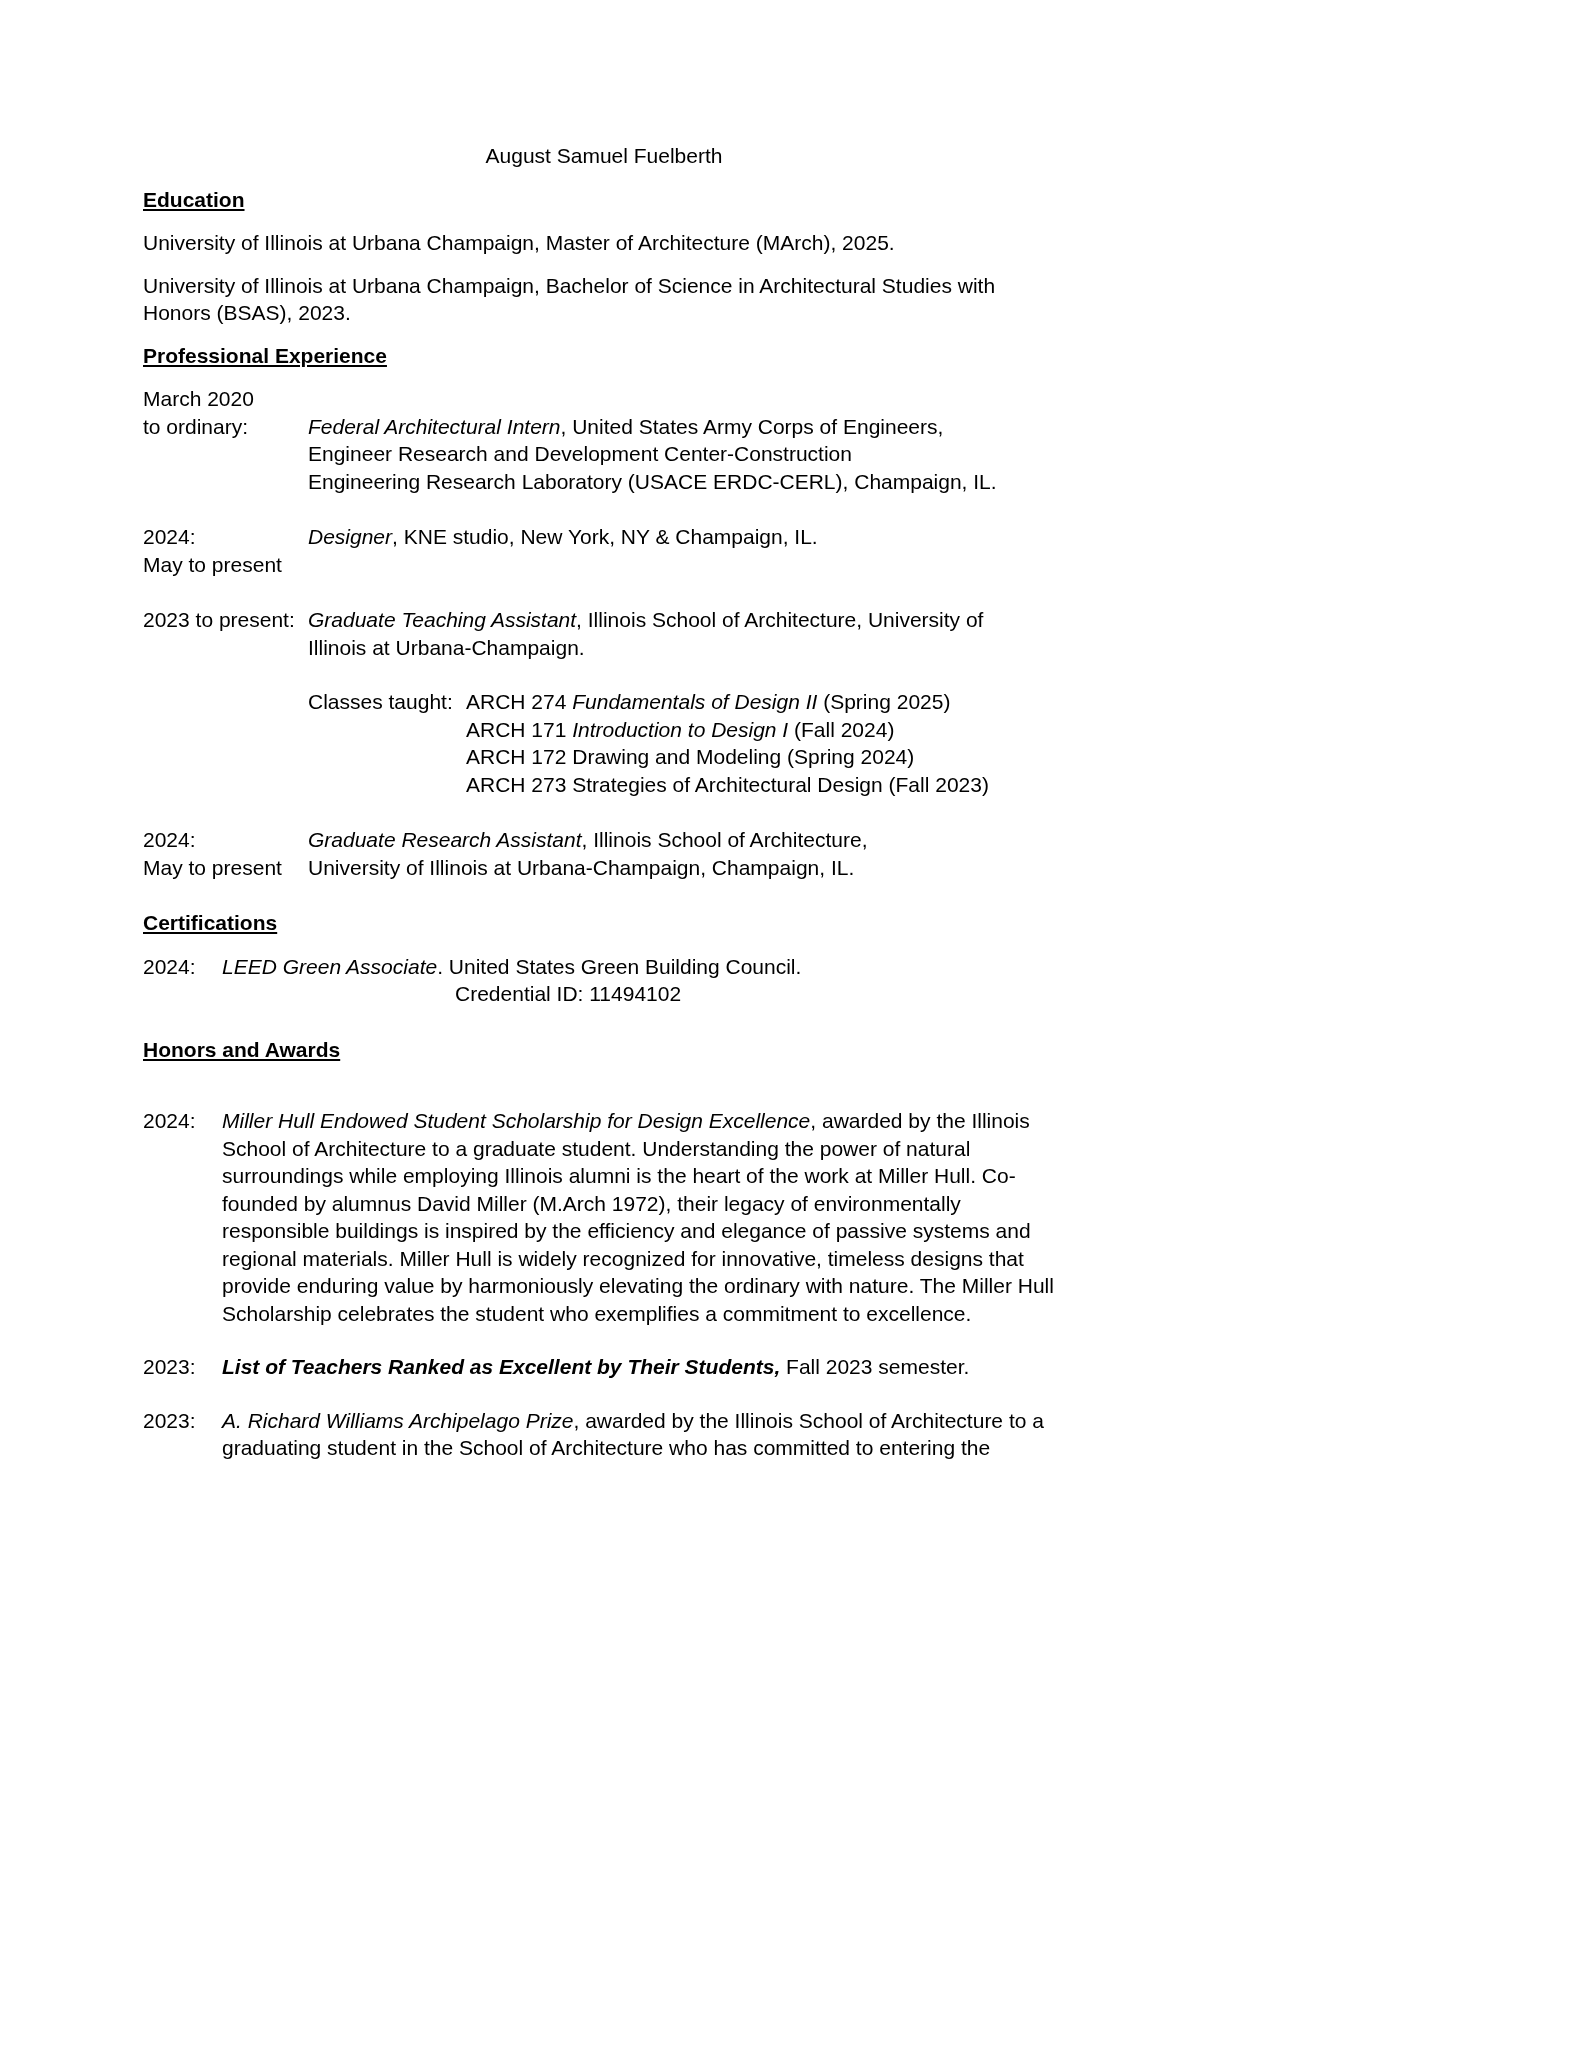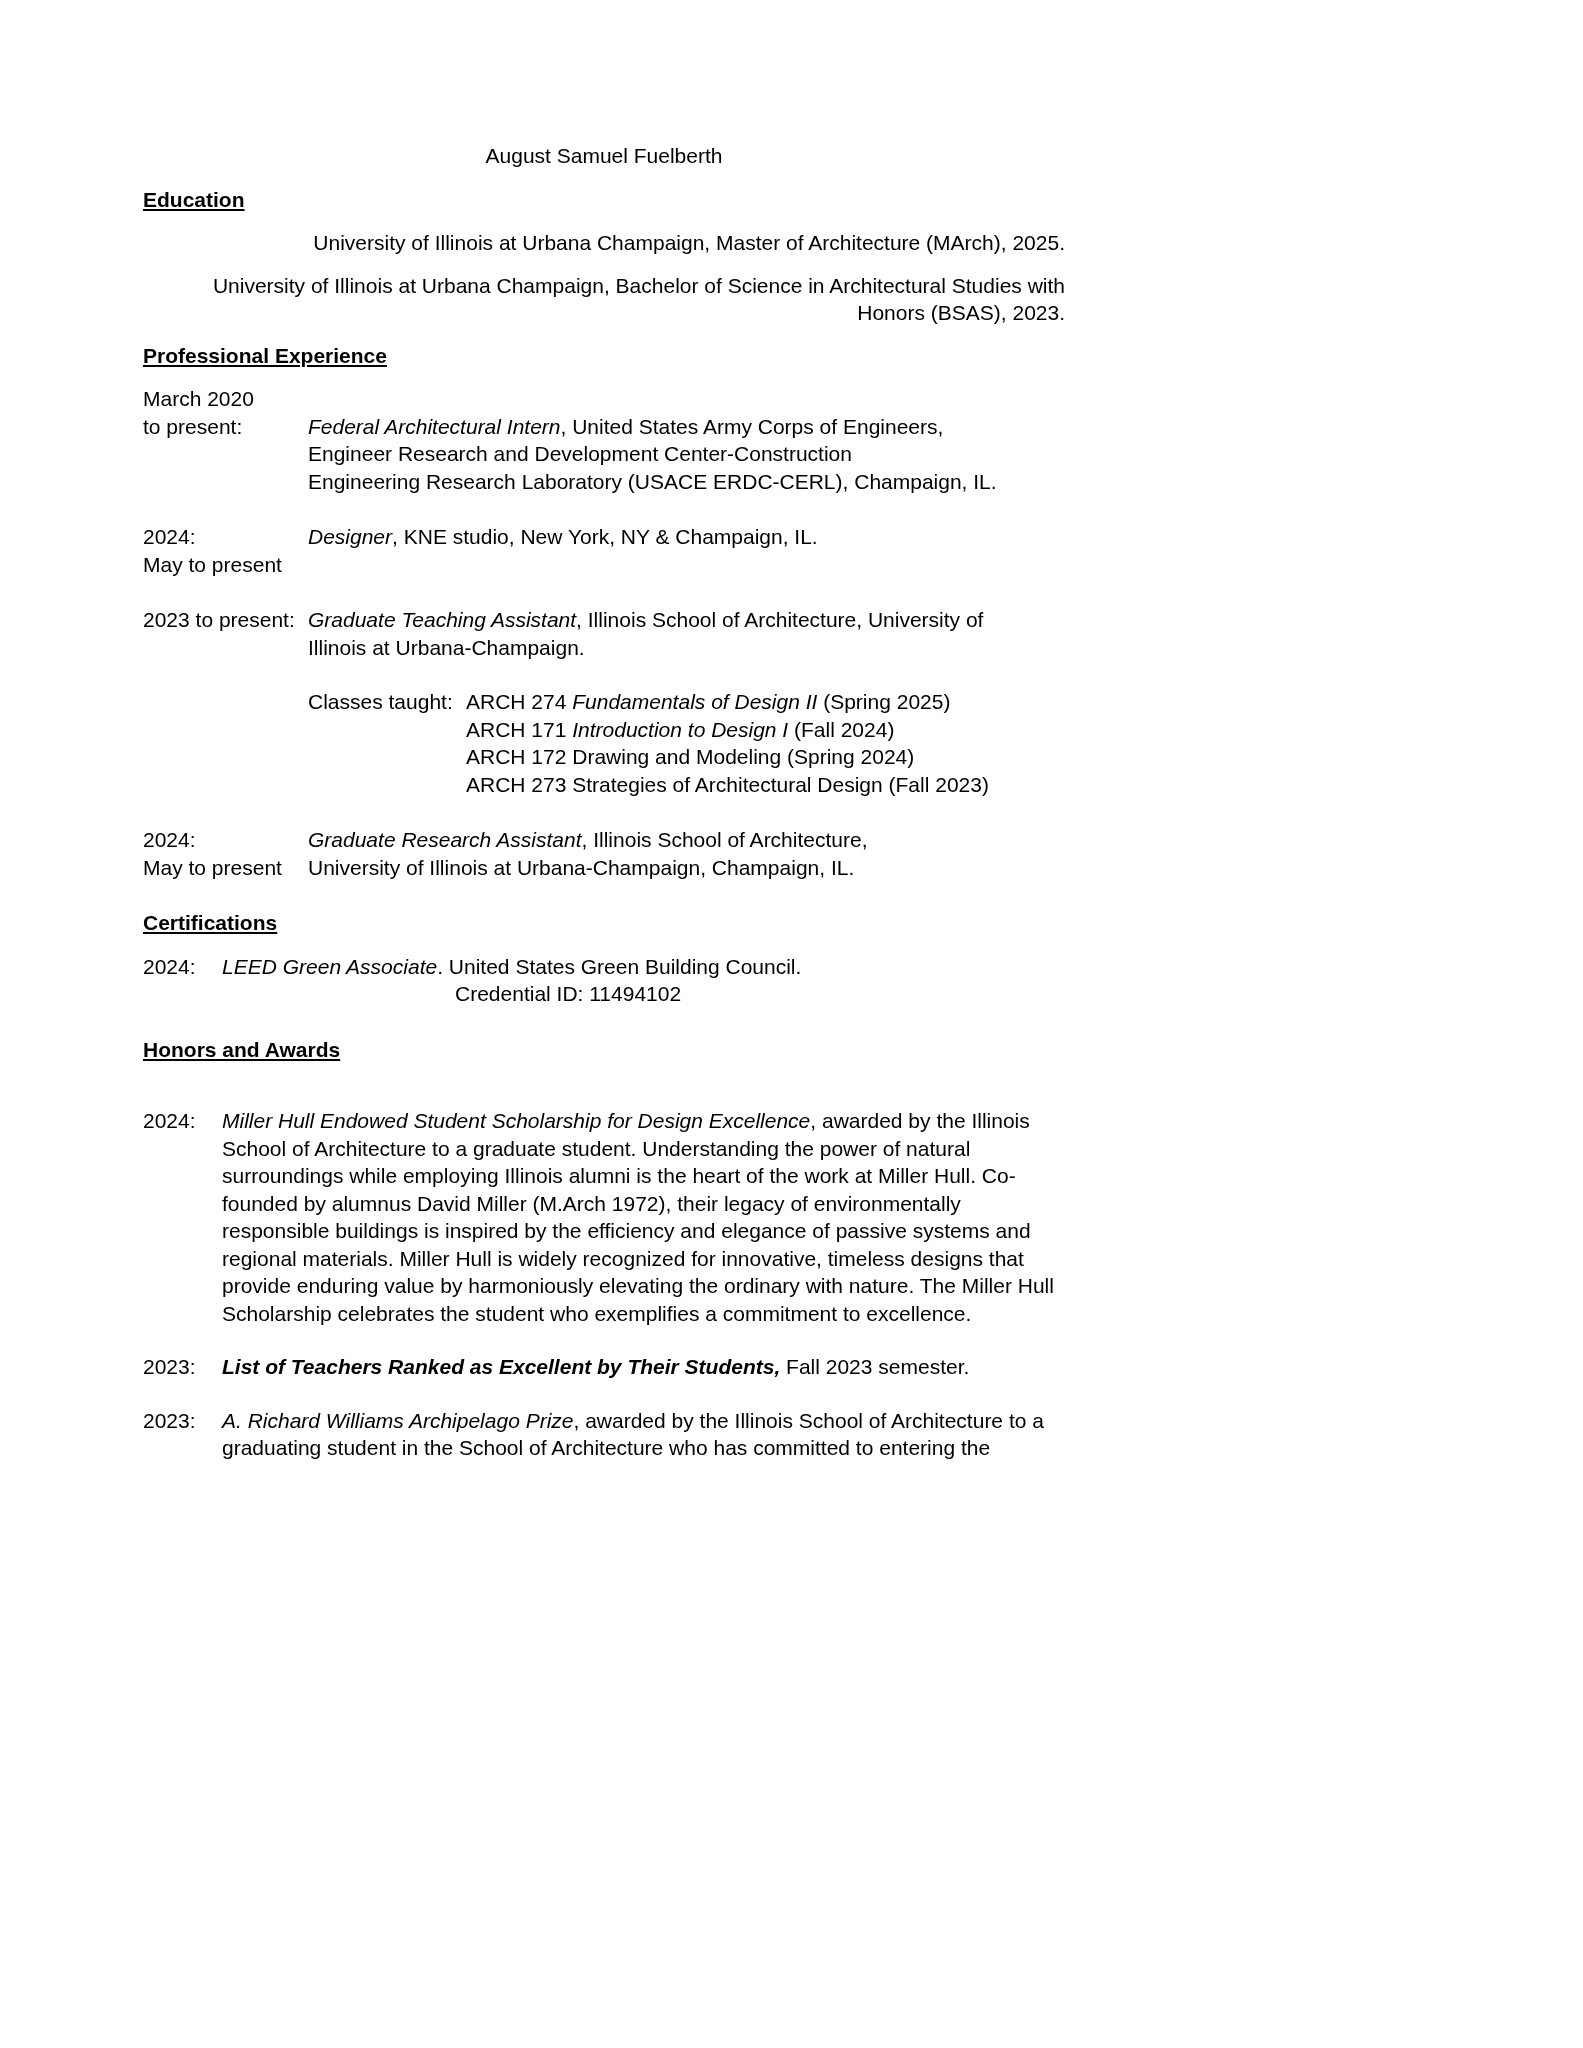--- a/index.html
+++ b/index.html
@@ -15,21 +15,21 @@
     color: #000000;
     overflow: hidden;
   }
   .doc-title { text-align: center; margin: 0 0 16px; }
   .section-heading {
     font-size: 21px;
     font-weight: 700;
     text-decoration: underline;
     margin: 0 0 16px;
   }
-  .para { margin: 0 0 15px; text-align: right; }
+  .para { margin: 0 0 15px; }
   .entry-group { margin: 0 0 28px; }
   .entry-row { display: flex; align-items: flex-start; }
   .date-col { flex: 0 0 165px; width: 165px; }
   .year-col { flex: 0 0 79px; width: 79px; }
   .body-col { flex: 1 1 auto; min-width: 0; }
   .classes-row { display: flex; margin-left: 165px; margin-top: 27px; }
   .classes-label { flex: 0 0 158px; width: 158px; }
   .classes-list { flex: 1 1 auto; }
   .cert-entry { margin-bottom: 28px; }
   .credential-line { margin-left: 233px; }
@@ -44,21 +44,21 @@
   <div class="doc-title">August Samuel Fuelberth</div>
 
   <h2 class="section-heading">Education</h2>
   <p class="para">University of Illinois at Urbana Champaign, Master of Architecture (MArch), 2025.</p>
   <p class="para">University of Illinois at Urbana Champaign, Bachelor of Science in Architectural Studies with Honors (BSAS), 2023.</p>
 
   <h2 class="section-heading">Professional Experience</h2>
 
   <div class="entry-group">
     <div class="entry-row">
-      <div class="date-col"><span>March 2020</span><br><span>to present:</span></div>
+      <div class="date-col"><span>March 2020</span><br><span>to ordinary:</span></div>
       <div class="body-col"><br><span style="font-style: italic;">Federal Architectural Intern</span><span>, United States Army Corps of Engineers,</span><br><span>Engineer Research and Development Center-Construction</span><br><span>Engineering Research Laboratory (USACE ERDC-CERL), Champaign, IL.</span></div>
     </div>
   </div>
 
   <div class="entry-group">
     <div class="entry-row">
       <div class="date-col"><span>2024:</span><br><span>May to present</span></div>
       <div class="body-col"><span style="font-style: italic;">Designer</span><span>, KNE studio, New York, NY &amp; Champaign, IL.</span></div>
     </div>
   </div>

